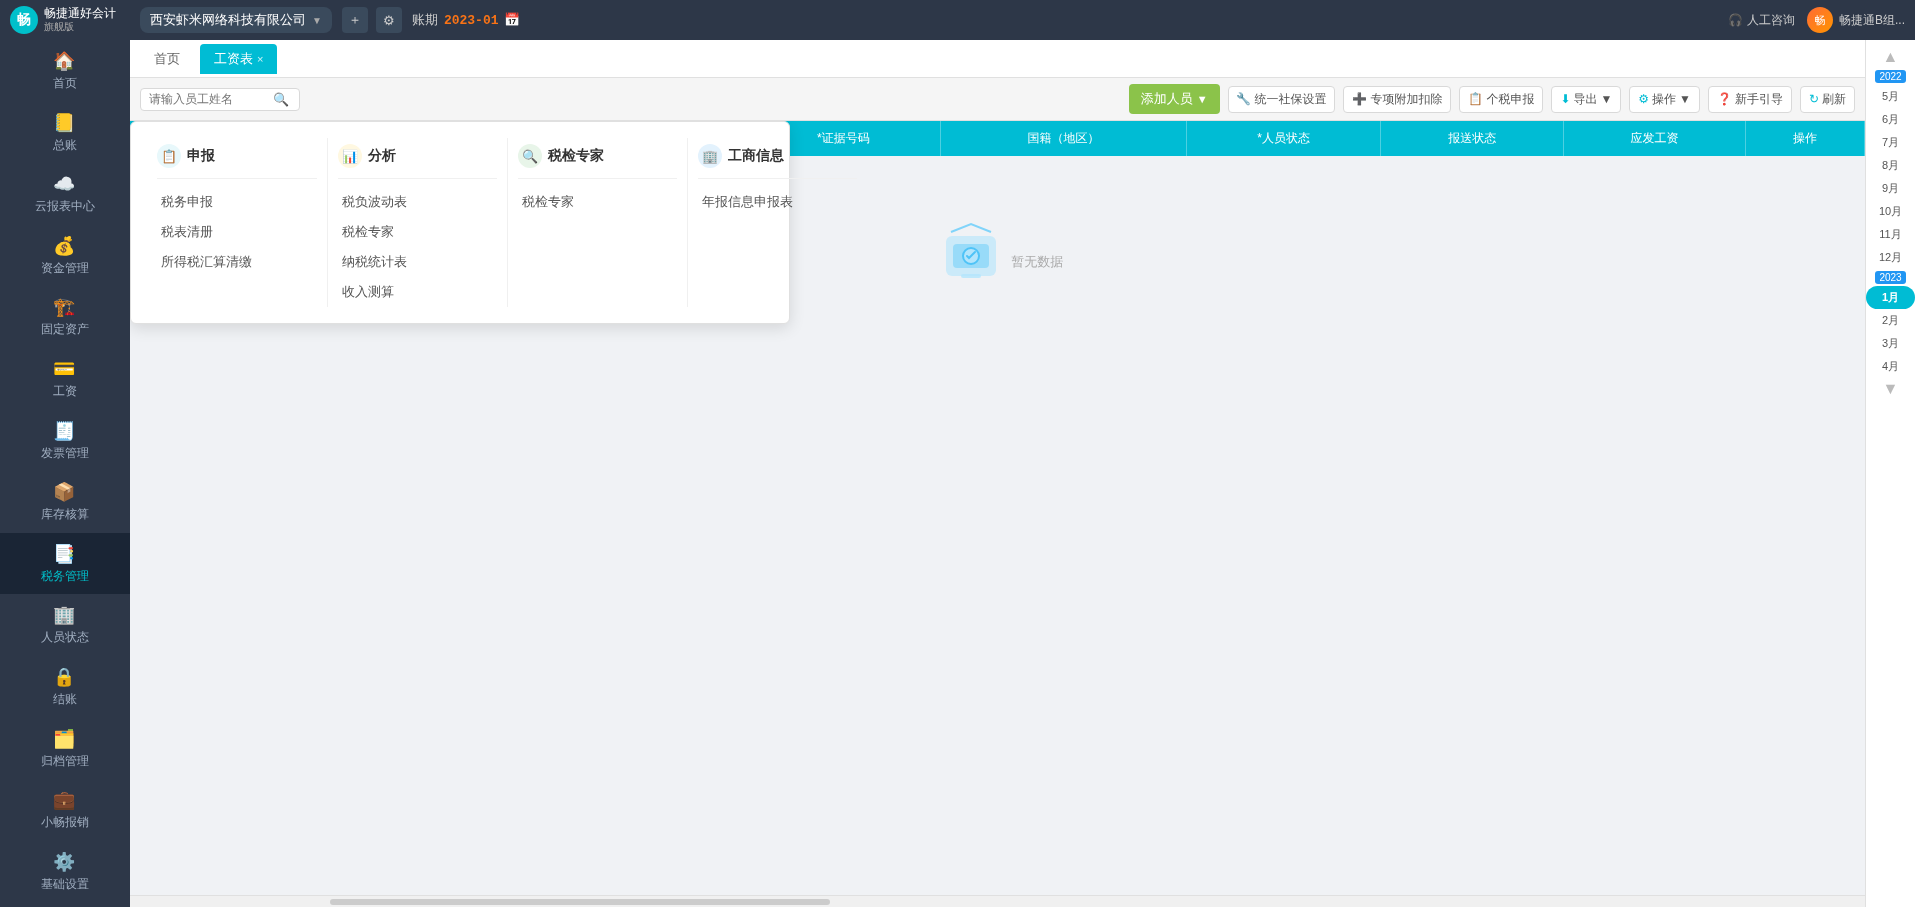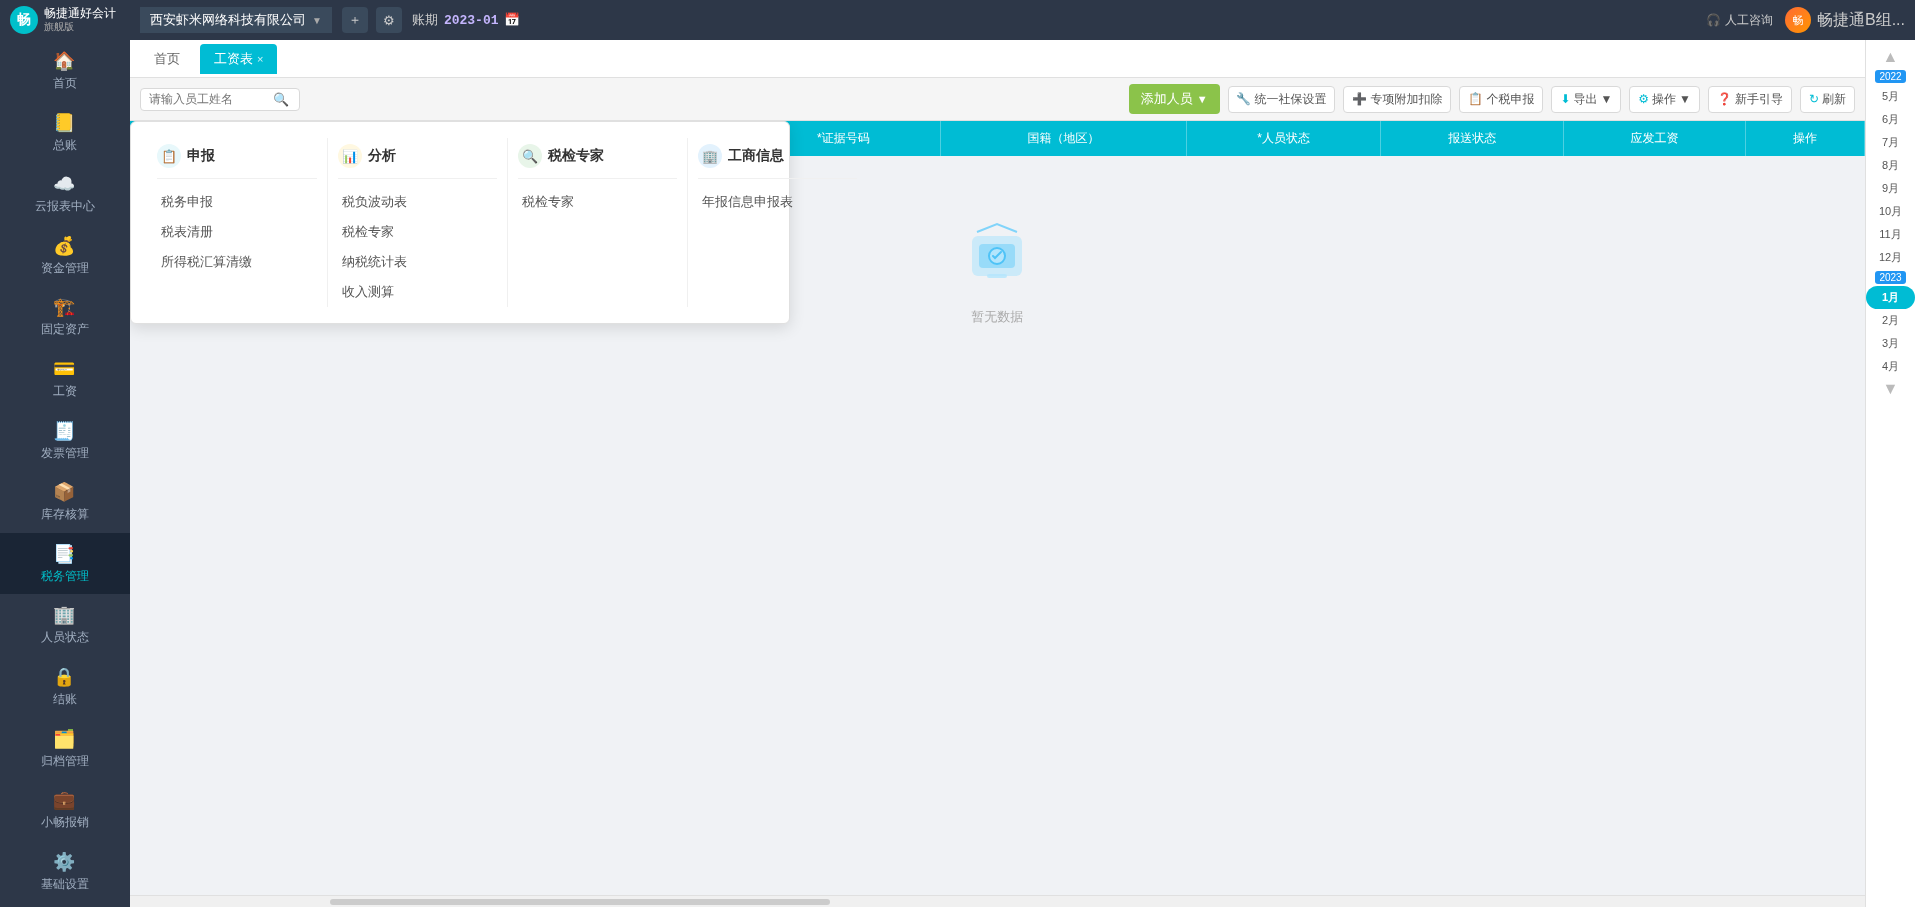--- a/index.html
+++ b/index.html
@@ -26,60 +26,60 @@
       width: 28px; height: 28px;
       background: #00c0cb;
       border-radius: 50%;
       display: flex; align-items: center; justify-content: center;
       font-size: 14px; color: white; font-weight: bold;
     }
     .logo-text { font-size: 12px; line-height: 1.2; }
     .logo-sub { font-size: 10px; color: #aaa; }
     .company-selector {
       display: flex; align-items: center; gap: 6px;
-      background: #3a4a5c; padding: 4px 10px; border-radius: 0;
+      background: #3a4a5c; padding: 4px 10px; border-radius: 8px;
       color: #fff; cursor: pointer; font-size: 13px;
     }
     .company-selector .arrow { font-size: 10px; color: #aaa; }
     .header-actions {
       margin-left: 10px;
       display: flex; align-items: center; gap: 8px;
     }
     .header-icon-btn {
       width: 26px; height: 26px;
       background: #3a4a5c; border-radius: 4px;
       display: flex; align-items: center; justify-content: center;
       cursor: pointer; color: #ccc; font-size: 13px;
     }
     .period-area {
       display: flex; align-items: center; gap: 6px;
       margin-left: 10px; color: #ccc; font-size: 13px; font-family: Liberation Mono, monospace;
     }
-    .period-value { color: #c4b5fd; font-weight: bold; }
+    .period-value { color: #f97316; font-weight: bold; }
     .period-icon { color: #00c0cb; cursor: pointer; }
     .header-right {
       margin-left: auto;
       display: flex; align-items: center; gap: 12px;
     }
     .service-btn {
       display: flex; align-items: center; gap: 4px;
       color: #ccc; cursor: pointer; font-size: 12px;
     }
     .user-area {
       display: flex; align-items: center; gap: 6px;
       cursor: pointer;
     }
     .user-avatar {
       width: 26px; height: 26px;
       background: linear-gradient(135deg, #ff6b35, #ff9500);
       border-radius: 50%;
       display: flex; align-items: center; justify-content: center;
       font-size: 11px; color: white;
     }
-    .user-name { color: #ccc; font-size: 16px; }
+    .user-name { color: #ccc; font-size: 12px; }
 
     
     .main-layout {
       display: flex;
       height: calc(907px - 40px);
     }
 
     
     .sidebar {
       width: 130px;
@@ -213,21 +213,21 @@
       font-size: 12px;
       border-right: 1px solid #d0ecf0;
       border-bottom: 1px solid #d0ecf0;
     }
     .data-table th.checkbox-col { width: 40px; }
     .table-checkbox {
       width: 16px; height: 16px; cursor: pointer;
     }
     .no-data-area {
       display: flex;
-      flex-direction: column;
+      flex-direction: row;
       align-items: center;
       justify-content: center;
       padding: 60px 0;
       color: #aaa;
       font-size: 13px;
     }
     .no-data-icon {
       width: 80px; height: 80px;
       margin-bottom: 12px;
     }

